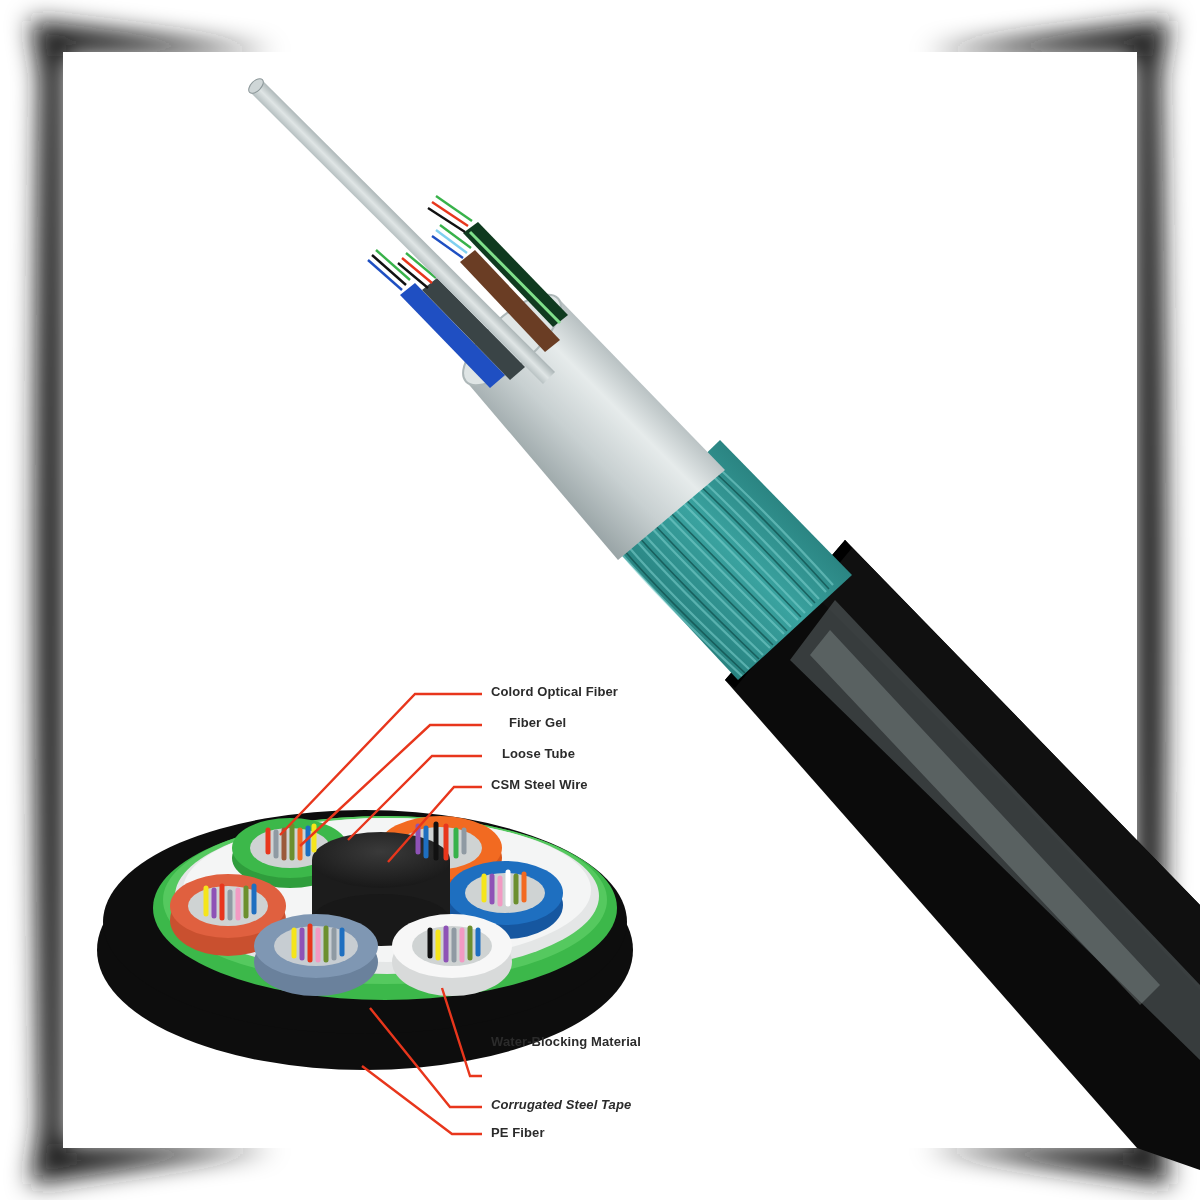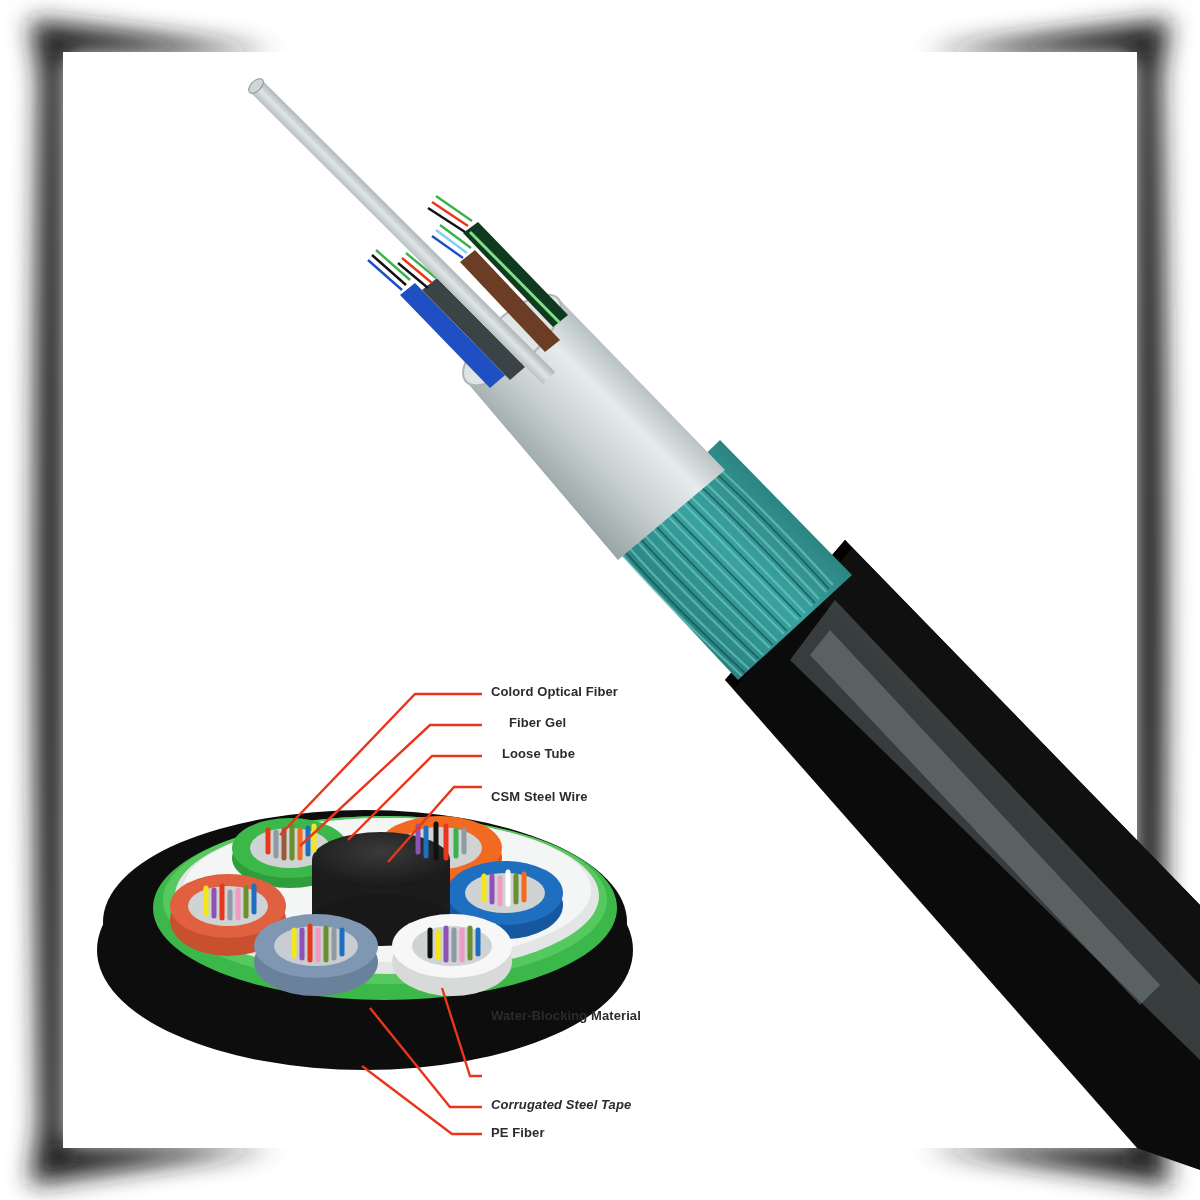--- a/index.html
+++ b/index.html
@@ -251,16 +251,16 @@
     <polyline points="482,787 454,787 388,862"></polyline>
     <polyline points="482,1076 470,1076 442,988"></polyline>
     <polyline points="482,1107 450,1107 370,1008"></polyline>
     <polyline points="482,1134 452,1134 362,1066"></polyline>
   </g>
 </svg>
 
 <div class="label" style="left:491px; top:684px;">Colord Optical Fiber</div>
 <div class="label" style="left:509px; top:715px;">Fiber Gel</div>
 <div class="label" style="left:478px; top:746px;margin-left:24px;">Loose Tube</div>
-<div class="label" style="left:491px; top:777px;margin-top:12px;">CSM Steel Wire</div>
-<div class="label" style="left:491px; top:1008px;">Water-Blocking Material</div>
+<div class="label" style="left:491px; top:777px;">CSM Steel Wire</div>
+<div class="label" style="left:491px; top:1034px;">Water-Blocking Material</div>
 <div class="label" style="left:491px; top:1097px;font-style:italic;">Corrugated Steel Tape</div>
 <div class="label" style="left:491px; top:1125px;">PE Fiber</div>
 
 </body></html>

